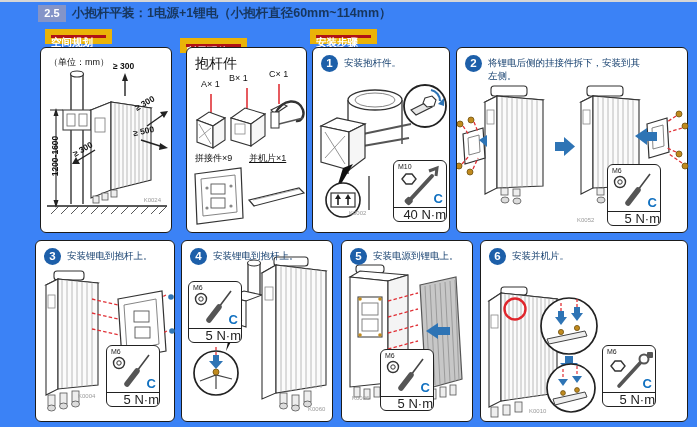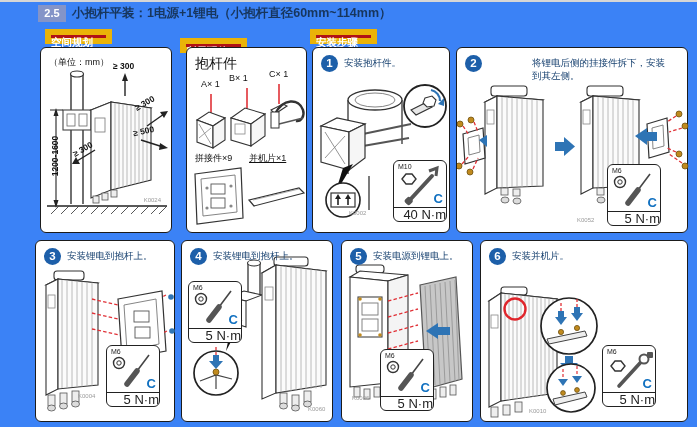--- a/index.html
+++ b/index.html
@@ -181,21 +181,21 @@
         <span class="tb-c">C</span>
       </div>
       <div class="tb-torque">40 N·m</div>
     </div>
     <span class="kcode" style="left:36px;top:162px;">K0002</span>
   </div>
 
   <div class="panel" style="left:456px;top:47px;width:232px;height:186px;">
     <div class="step-head" style="width:200px;">
       <div class="stepnum">2</div>
-      <div class="step-text" style="width:158px;margin-left:44px;">将锂电后侧的挂接件拆下，安装到其左侧。</div>
+      <div class="step-text" style="width:158px;">将锂电后侧的挂接件拆下，安装到其左侧。</div>
     </div>
     <svg width="232" height="186" viewBox="0 0 232 186">
       <g id="cabA">
         <rect x="34" y="38" width="36" height="10" rx="3" fill="#fff" stroke="#333" stroke-width="1.1"></rect>
         <polygon points="28,54 40,48 86,52 74,58" fill="#fff" stroke="#333" stroke-width="1.1"></polygon>
         <polygon points="28,54 40,48 40,140 28,146" fill="#fff" stroke="#333" stroke-width="1.1"></polygon>
         <polygon points="40,48 86,52 86,138 40,140" fill="#fbfbfb" stroke="#333" stroke-width="1.1"></polygon>
         <path d="M45,49 V140 M50,49.4 V140 M55,49.8 V139 M60,50.2 V139 M65,50.7 V139 M70,51.1 V138.6 M75,51.5 V138.4 M80,51.9 V138.2" stroke="#ababab" stroke-width="0.8"></path>
         <rect x="30" y="62" width="7" height="14" fill="none" stroke="#888" stroke-width="0.8"></rect>
         <rect x="44" y="140" width="7" height="7" fill="#eee" stroke="#555" stroke-width="0.8"></rect>

